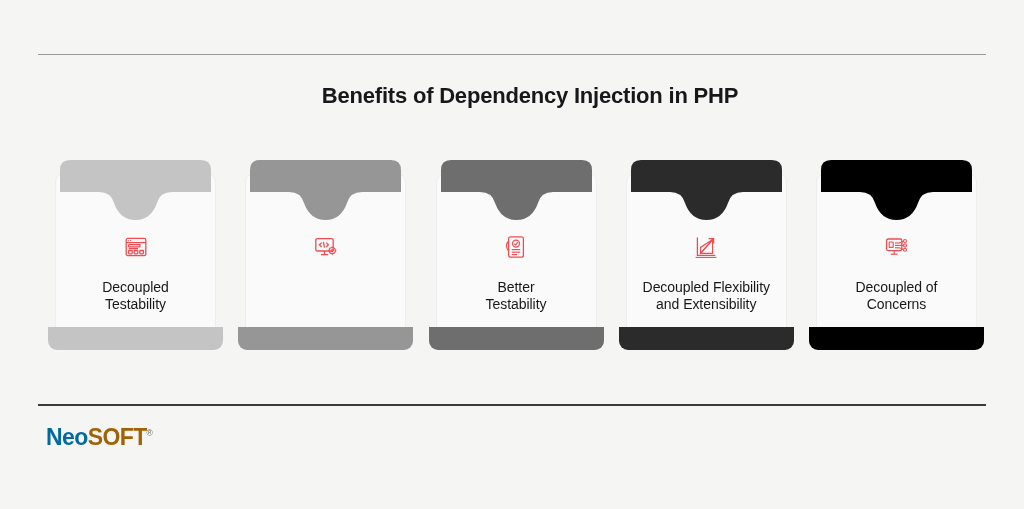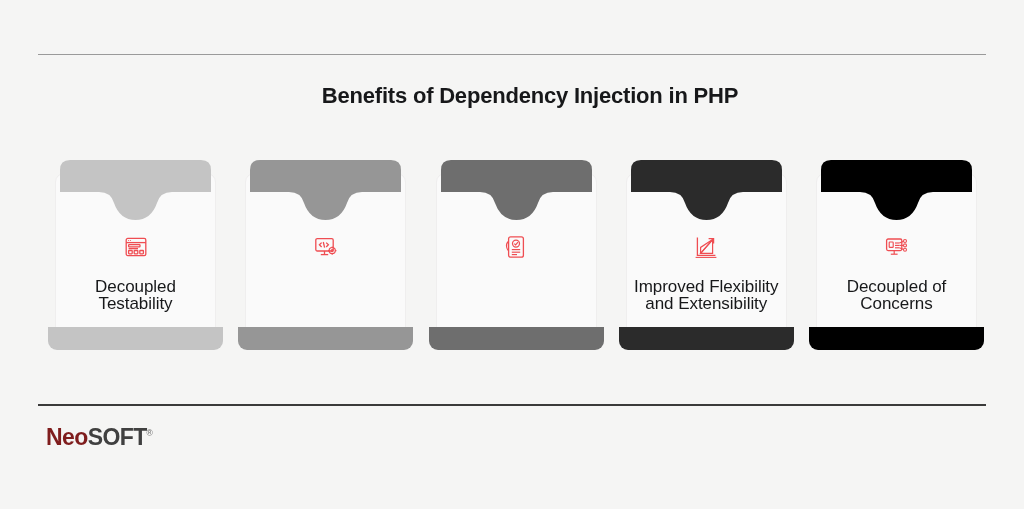--- a/index.html
+++ b/index.html
@@ -81,37 +81,37 @@
   .card-icon{
     width:26px; height:26px;
     margin-top:4px;
     display:flex; align-items:center; justify-content:center;
   }
 
   .card-label{
     margin-top:19px;
     width:161px;
     text-align:center;
-    font-size:17px;
+    font-size:14px;
     line-height:16.5px;
     color:#17181a;
     font-weight:400;
     letter-spacing:-0.05px;
   }
 
   .logo{
     position:absolute;
     left:46px; top:424px;
     font-size:23px;
     font-weight:bold;
     letter-spacing:-0.6px;
     white-space:nowrap;
   }
-  .logo .neo{ color:#7f1d1d; }
-  .logo .soft{ color:#404040;text-align:right; }
+  .logo .neo{ color:#0369a1; }
+  .logo .soft{ color:#a16207;text-align:right; }
   .logo .reg{
     color:#6b6b6b;
     font-size:8.5px;
     font-weight:normal;
     vertical-align:super;
     letter-spacing:0;
   }
 </style>
 </head>
 <body>
@@ -185,20 +185,24 @@
         <svg viewBox="0 0 24 24" width="24" height="24" fill="none" stroke="#ef4d52" stroke-width="1.3">
           <rect x="4.6" y="1.8" width="14.8" height="20.4" rx="2"></rect>
           <circle cx="12" cy="8.6" r="3.5" stroke-width="1.25"></circle>
           <polyline points="10.3,8.6 11.6,9.9 14,7.2" stroke-width="1.2"></polyline>
           <line x1="7.8" y1="14.6" x2="16.2" y2="14.6" stroke-width="1.15"></line>
           <line x1="7.8" y1="17.2" x2="16.2" y2="17.2" stroke-width="1.15"></line>
           <line x1="7.8" y1="19.6" x2="13" y2="19.6" stroke-width="1.15"></line>
           <path d="M4.6,6.2 Q1.9,8.4 2.6,12 Q3.1,14.6 4.6,16" stroke-width="1.15"></path>
         </svg>
       </div>
+      <div class="card-label">
+        <span>Better</span><br>
+        <span>Testability</span>
+      </div>
     </div>
     <div class="card-foot" style="background:#6e6e6e"></div>
   </div>
 
   <div class="card">
     <div class="card-body"></div>
     <svg class="card-tab" viewBox="0 0 175 66">
       <path d="M12,12 Q12,2 22,2 L153,2 Q163,2 163,12 L163,34 L124,34 Q112,34 109,45 Q103,62 87.5,62 Q72,62 66,45 Q63,34 51,34 L12,34 Z" fill="#2b2b2b"></path>
     </svg>
     <div class="card-inner">
@@ -206,21 +210,21 @@
         <svg viewBox="0 0 24 24" width="24" height="24" fill="none" stroke="#ef4d52" stroke-width="1.3">
           <polyline points="3.4,2.4 3.4,20.4 21.4,20.4"></polyline>
           <path d="M6.6,18.4 L6.6,12.4 L18.6,4.6" stroke-width="1.2"></path>
           <path d="M6.6,18.4 L18.6,18.4 L18.6,4.6 Z" stroke-width="1.2"></path>
           <line x1="6.6" y1="18.4" x2="18.9" y2="4.4" stroke-width="1.2"></line>
           <polyline points="14.6,3.6 19.6,3.6 19.6,8.6" stroke-width="1.25"></polyline>
           <line x1="1.6" y1="22.4" x2="22.4" y2="22.4" stroke-width="1.1"></line>
         </svg>
       </div>
       <div class="card-label">
-        <span>Improved Flexibility</span><br>
+        <span>Decoupled Flexibility</span><br>
         <span>and Extensibility</span>
       </div>
     </div>
     <div class="card-foot" style="background:#2b2b2b"></div>
   </div>
 
   <div class="card">
     <div class="card-body"></div>
     <svg class="card-tab" viewBox="0 0 175 66">
       <path d="M12,12 Q12,2 22,2 L153,2 Q163,2 163,12 L163,34 L124,34 Q112,34 109,45 Q103,62 87.5,62 Q72,62 66,45 Q63,34 51,34 L12,34 Z" fill="#000000"></path>

